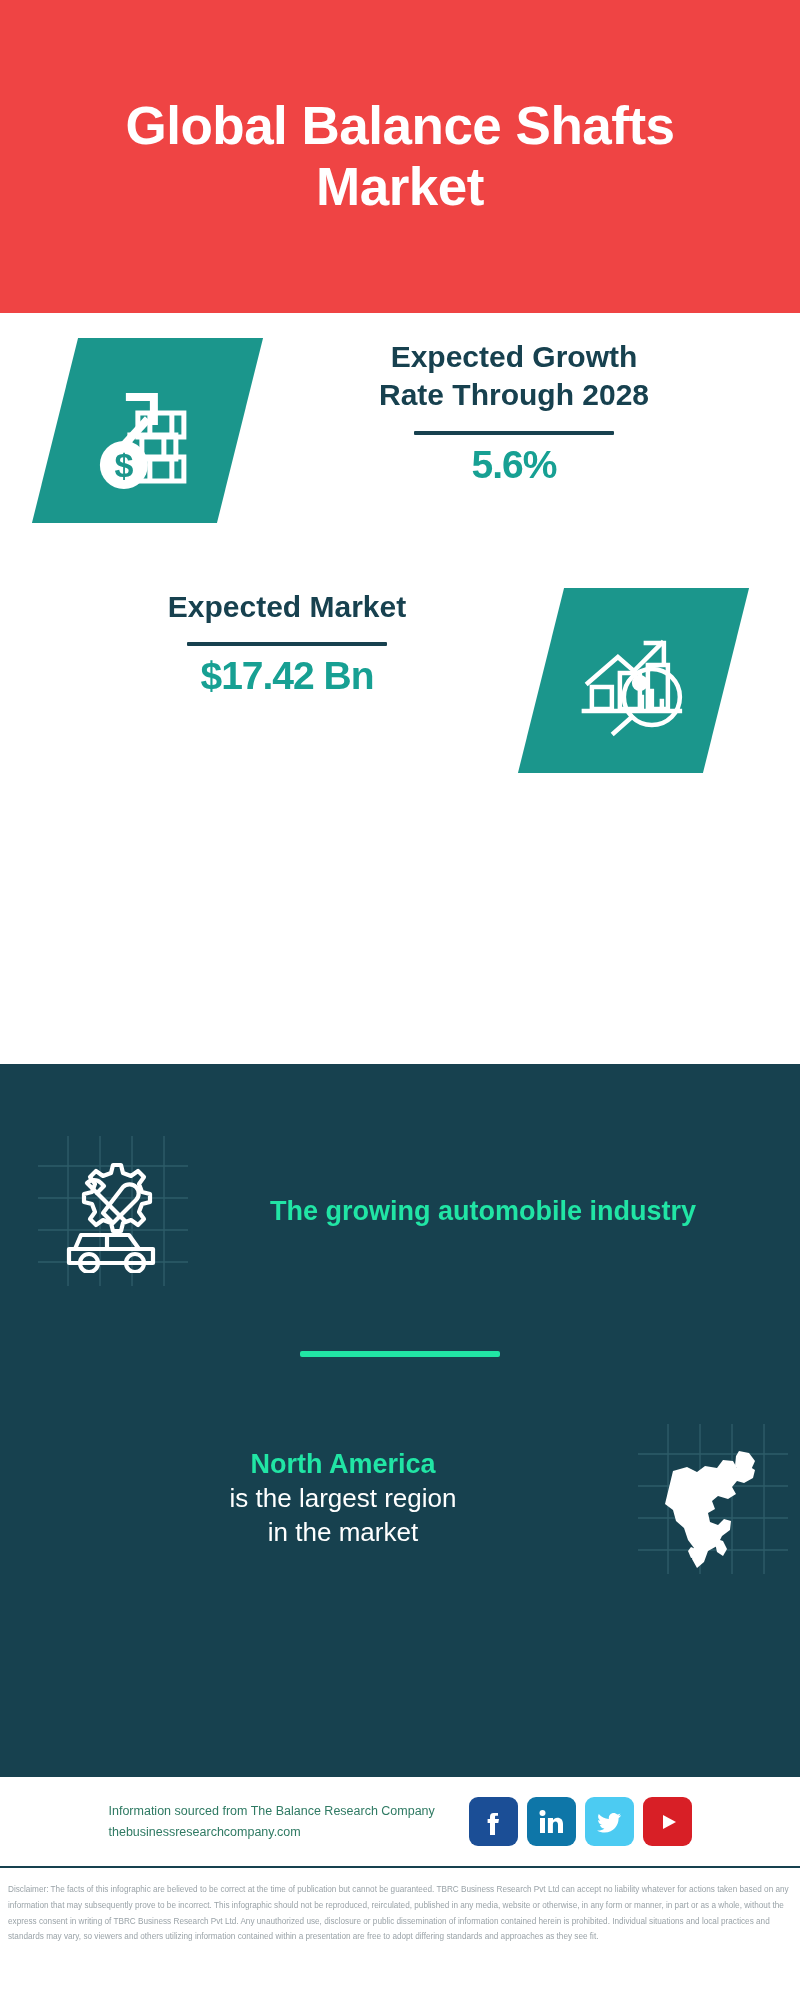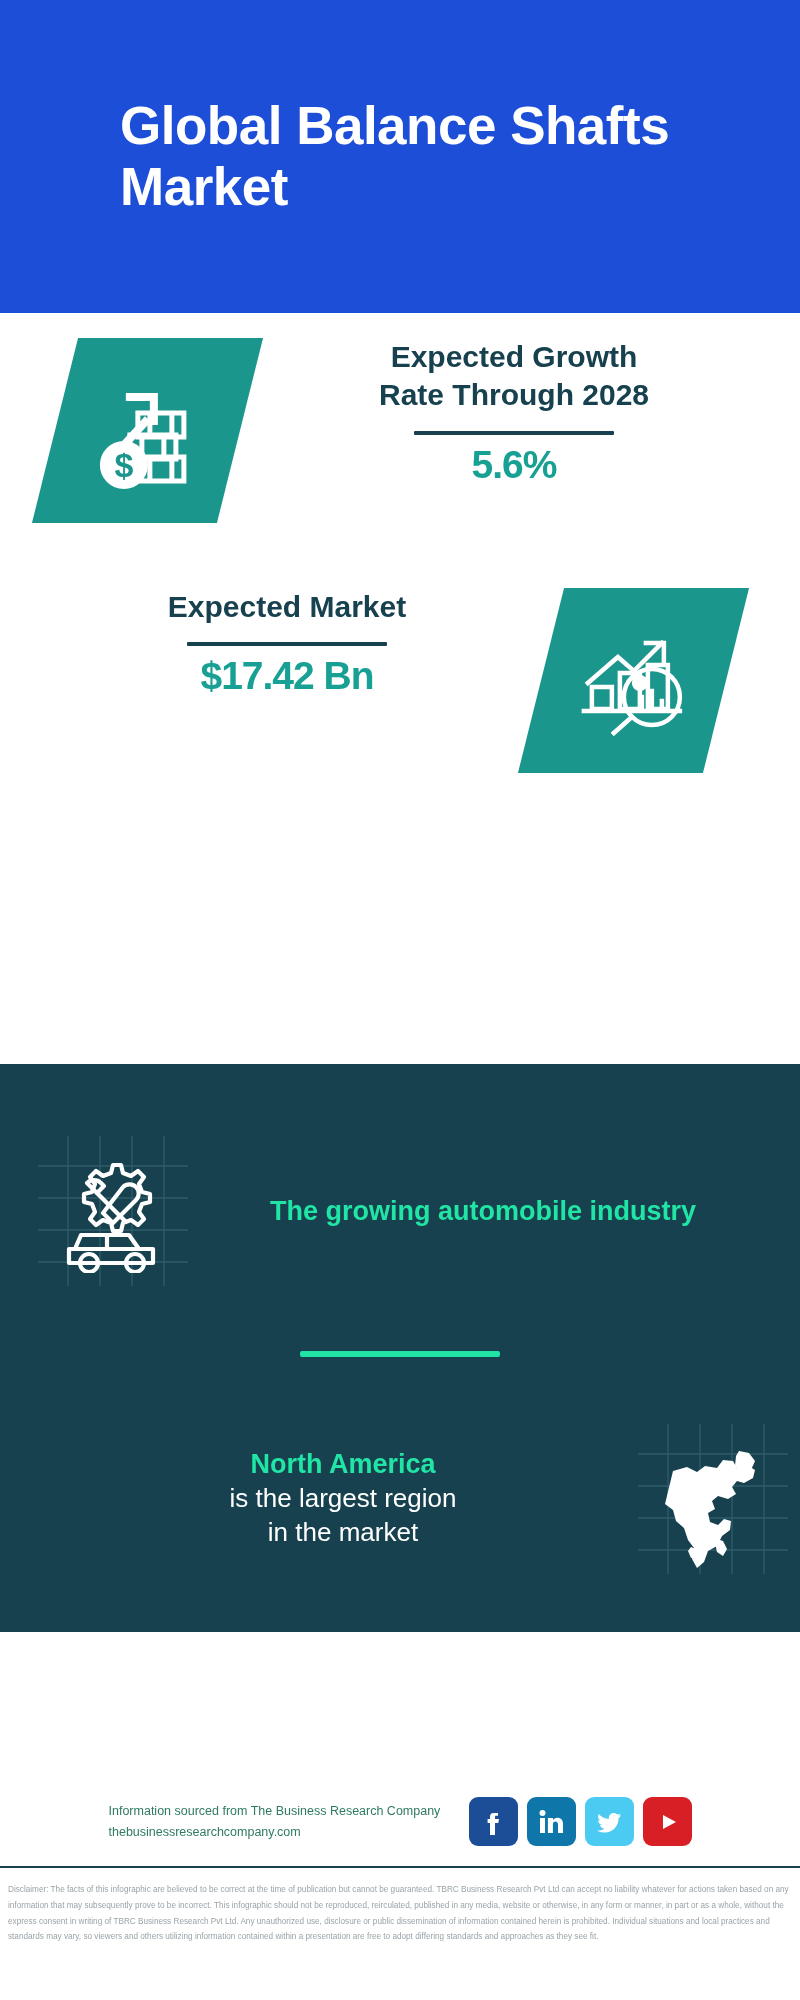--- a/index.html
+++ b/index.html
@@ -6,22 +6,23 @@
   html,body { background:#ffffff; }
   body {
     width:800px; height:2000px;
     font-family:"Liberation Sans", sans-serif;
     position:relative; overflow:hidden;
   }
 
   
   .header {
     width:800px; height:313px;
-    background:#1d4ed8;
+    background:#ef4444;
     display:flex; align-items:center; justify-content:center;
+    text-align:center;
   }
   .header-title {
     color:#ffffff;
     font-size:53px;
     font-weight:bold;
     line-height:1.15;
     letter-spacing:-0.5px;
     max-width:560px;
   }
 
@@ -58,21 +59,21 @@
   .growth-block { width:430px; margin-left:18px; }
   .size-block   { width:410px; margin-left:8px; }
 
   
   .skyline-wrap { position:absolute; top:935px; left:0; width:800px; height:130px; }
   .skyline-wrap svg { display:block; width:800px; height:130px; }
 
   
   .dark-zone {
     position:absolute; top:1064px; left:0;
-    width:800px; height:568px;
+    width:800px; height:713px;
     background:#17414f;
   }
 
   .fact { position:absolute; display:flex; align-items:center; }
   .fact-auto { top:72px; left:38px; width:740px; }
   .fact-na   { top:360px; left:48px; width:740px; }
 
   .grid-icon { width:150px; height:150px; position:relative; flex:0 0 auto; }
   .grid-icon .gridlines { position:absolute; inset:0; }
   .grid-icon .glyph { position:absolute; inset:0; display:flex; align-items:center; justify-content:center; }
@@ -265,21 +266,21 @@
           <path fill="#ffffff" d="M74 110 l6 2 4 8 -4 7 -6 -4 -2 -9 z"></path>
           <path fill="#ffffff" d="M48 118 l7 3 1 7 -8 1 -3 -7 z"></path>
         </svg>
       </div>
     </div>
   </div>
 </div>
 
 <div class="source-bar">
   <div class="source-text">
-    <div>Information sourced from The Business Research Company</div>
+    <div>Information sourced from The Balance Research Company</div>
     <div>thebusinessresearchcompany.com</div>
   </div>
   <div class="social-row">
     <div class="social sc-facebook">
       <svg width="30" height="30" viewBox="0 0 30 30">
           <path fill="#ffffff" d="M19 6h-3.3C12.9 6 12 7.7 12 9.9V12H9.6v4H12v12h5V16h3.3l.7-4H17V9.9c0-.7.3-1.1 1.2-1.1H20V6z"></path>
         </svg>
     </div>
     <div class="social sc-linkedin">
       <svg width="30" height="30" viewBox="0 0 30 30">

